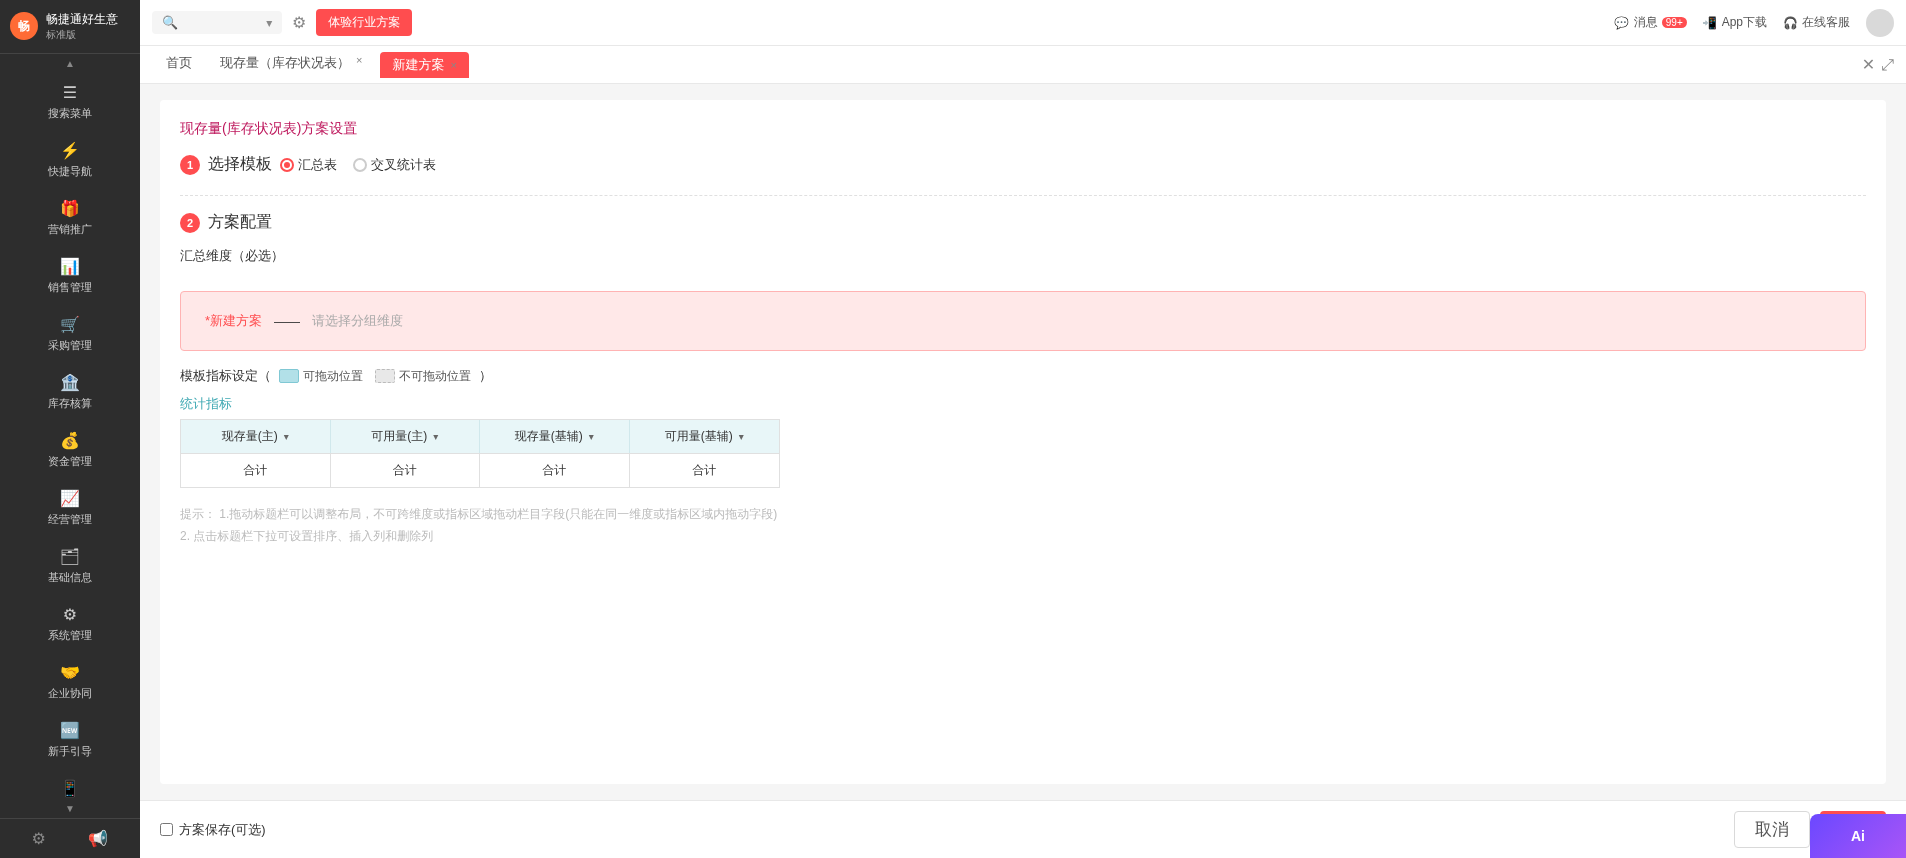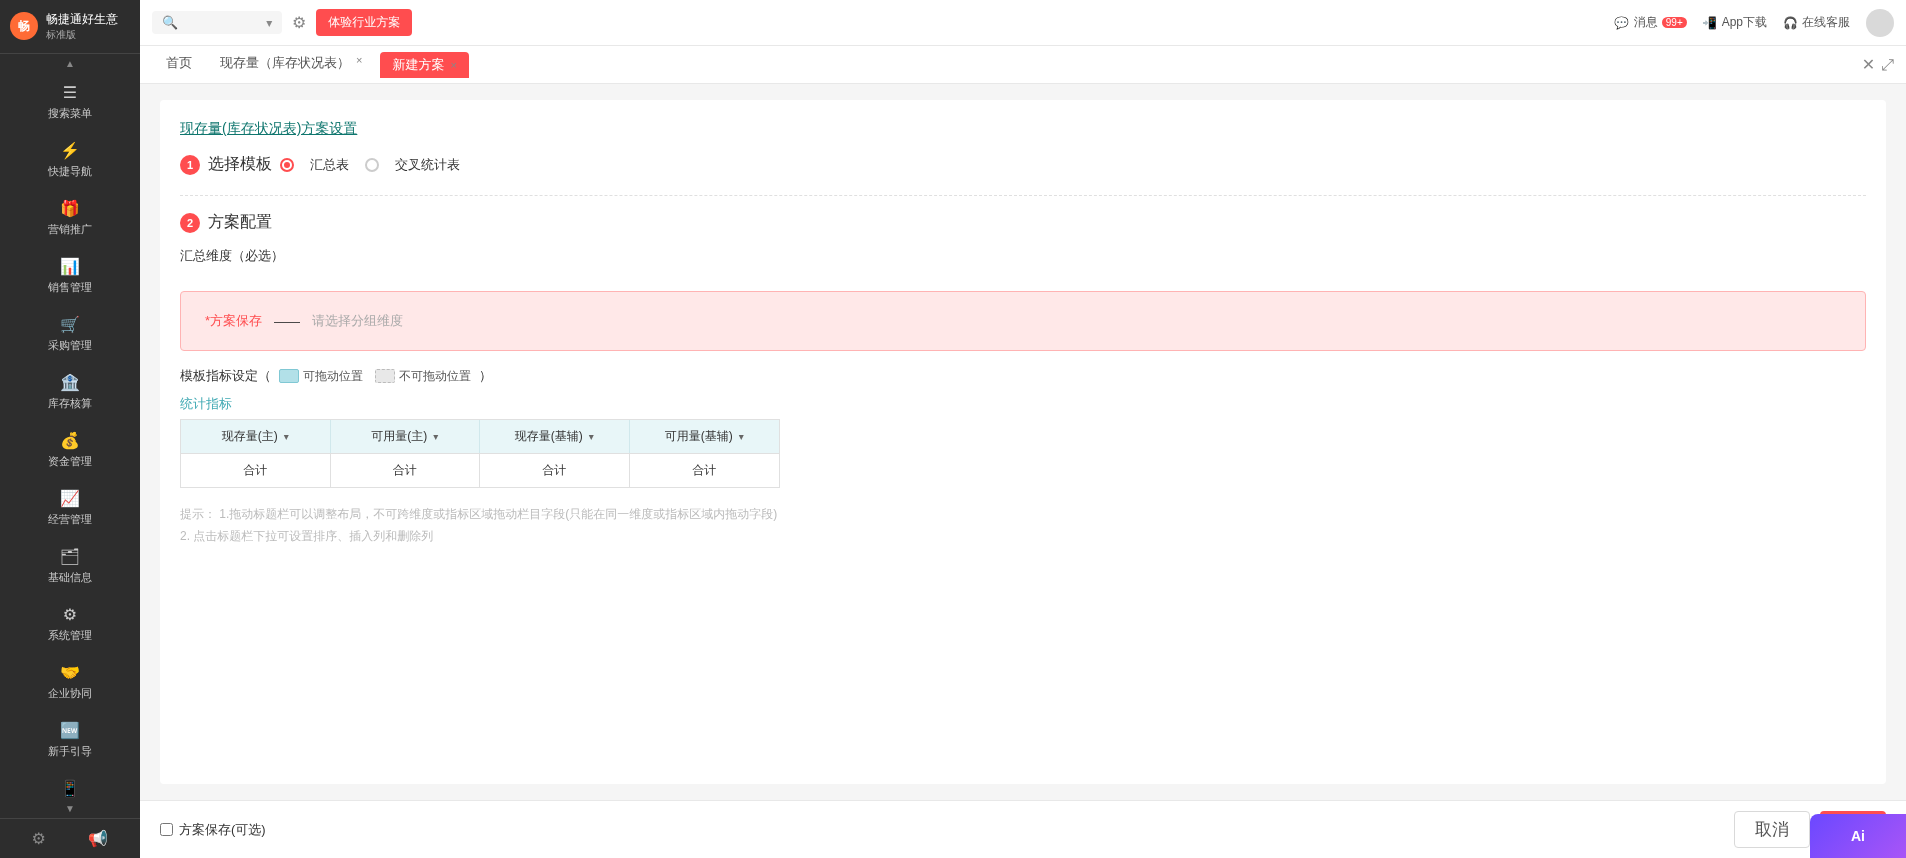--- a/index.html
+++ b/index.html
@@ -111,37 +111,37 @@
     }
 
     
     .content {
       flex: 1; overflow-y: auto; padding: 16px 20px; background: #f5f5f5;
       position: relative;
     }
     .content-inner {
       background: #fff; border-radius: 4px; padding: 20px; min-height: 100%;
     }
-    .page-title { font-size: 14px; color: #0f766e; margin-bottom: 16px; font-weight: normal; text-decoration: underline; }
+    .page-title { font-size: 14px; color: #be185d; margin-bottom: 16px; font-weight: normal; }
 
     
     .step-section { margin-bottom: 20px; }
     .step-header {
       display: flex; align-items: center; gap: 8px; margin-bottom: 14px;
     }
     .step-badge {
       width: 20px; height: 20px; background: #ff4d4f; color: #fff;
       border-radius: 50%; display: flex; align-items: center; justify-content: center;
       font-size: 11px; font-weight: bold; flex-shrink: 0;
     }
     .step-title { font-size: 16px; color: #333; font-weight: 500; }
 
     
     .template-options { display: flex; align-items: center; gap: 16px; }
-    .radio-option { display: flex; align-items: center; gap: 16px; cursor: pointer; font-size: 13px; color: #333; }
+    .radio-option { display: flex; align-items: center; gap: 4px; cursor: pointer; font-size: 13px; color: #333; }
     .radio-dot {
       width: 14px; height: 14px; border-radius: 50%; border: 2px solid #ccc;
       display: flex; align-items: center; justify-content: center;
     }
     .radio-dot.selected { border-color: #ff4d4f; }
     .radio-dot.selected::after {
       content: ''; width: 6px; height: 6px; background: #ff4d4f; border-radius: 50%;
     }
 
     
@@ -378,21 +378,21 @@
         <div class="step-section">
           <div class="step-header">
             <div class="step-badge">2</div>
             <span class="step-title">方案配置</span>
           </div>
 
           <div class="config-label">汇总维度（必选）</div>
 
           <div class="dim-area">
             <div class="dim-row">
-              <span class="dim-label">*方案保存</span>
+              <span class="dim-label">*新建方案</span>
               <span class="dim-dash">——</span>
               <span class="dim-placeholder">请选择分组维度</span>
             </div>
           </div>
 
           <div class="indicators-config">
             <div class="indicators-label">
               <span>模板指标设定（</span>
               <div class="indicator-legend">
                 <div class="legend-item">

